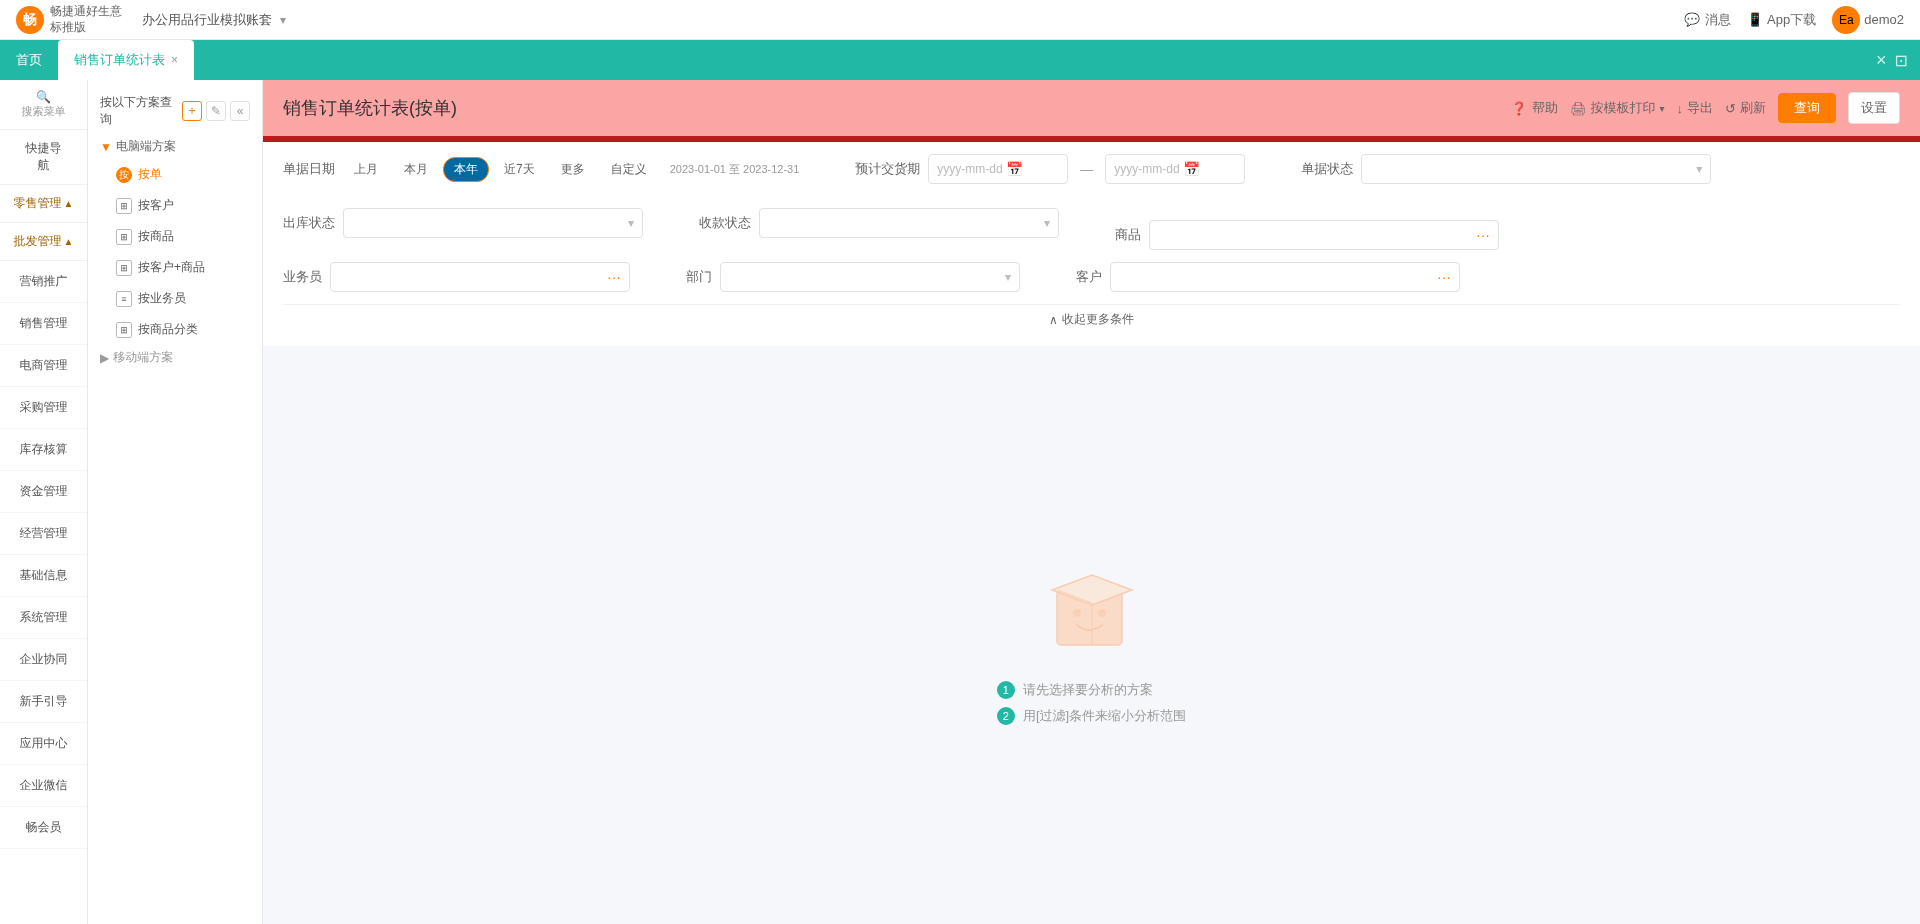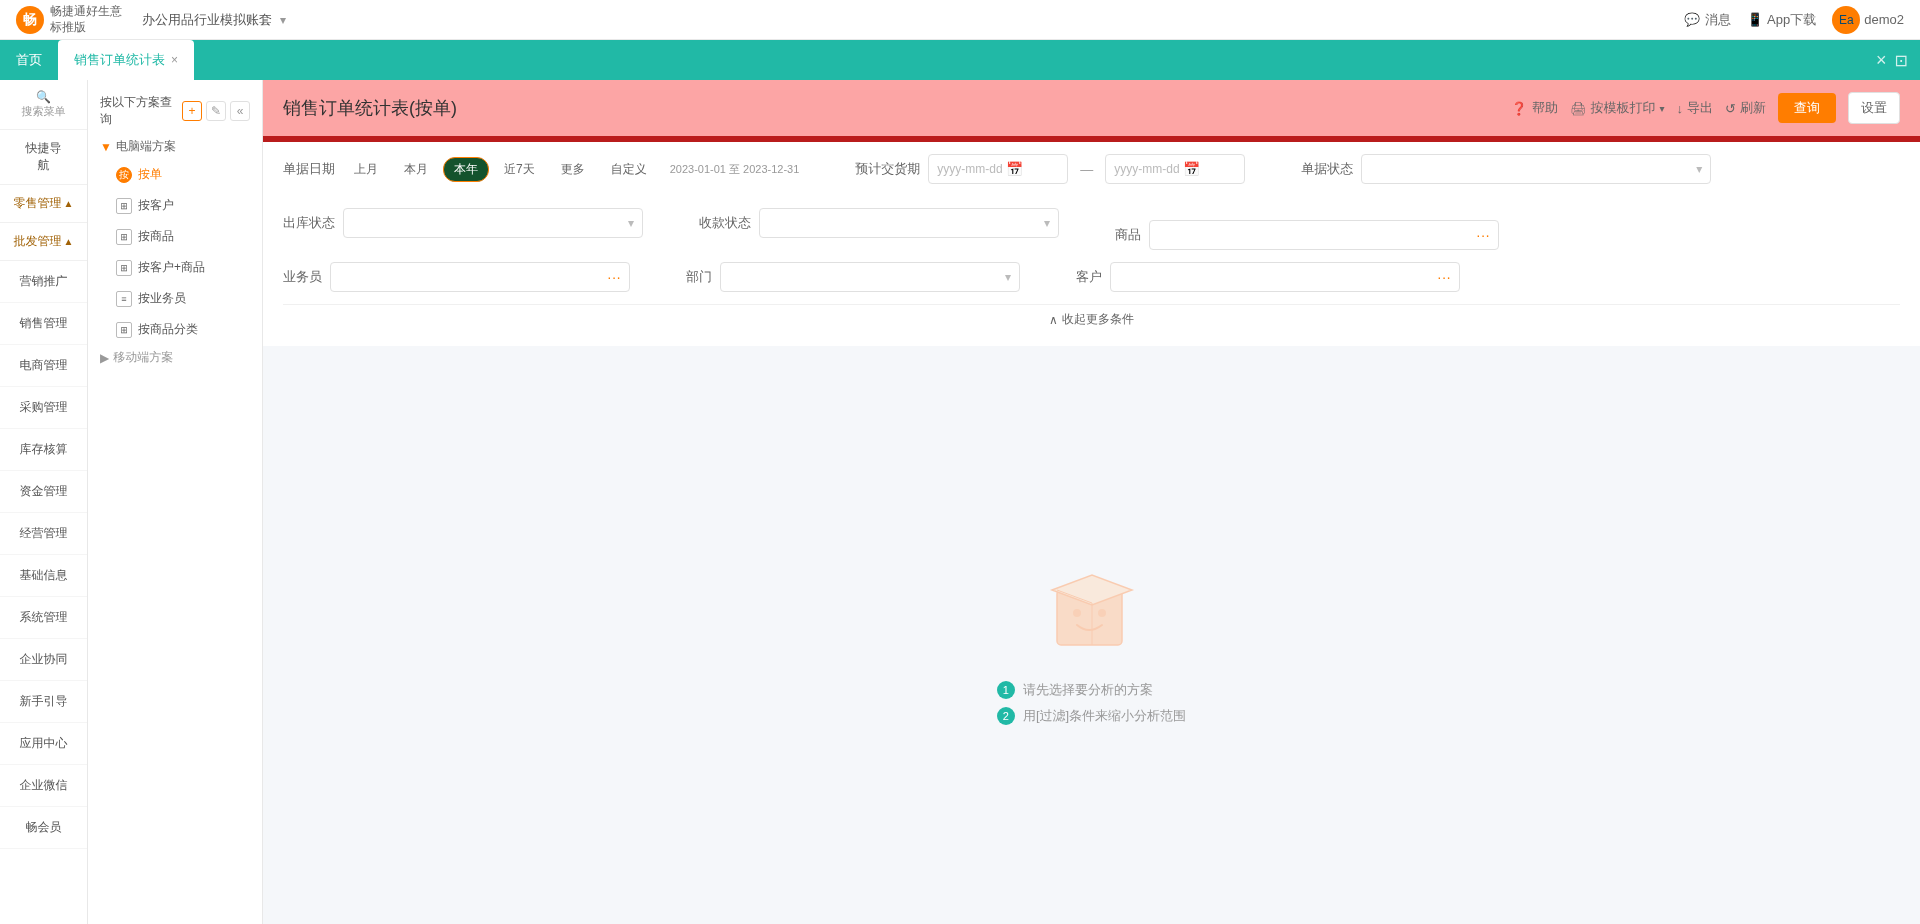--- a/index.html
+++ b/index.html
@@ -6,21 +6,21 @@
     body { font-family: 'Microsoft YaHei', '微软雅黑', sans-serif; font-size: 13px; background: #f0f2f5; color: #333; width: 1920px; height: 924px; overflow: hidden; display: flex; flex-direction: column; }
 
     
     .top-bar { height: 40px; background: #fff; display: flex; align-items: center; justify-content: space-between; padding: 0 16px; border-bottom: 1px solid #e8e8e8; flex-shrink: 0; }
     .top-bar-left { display: flex; align-items: center; gap: 8px; }
     .logo-area { display: flex; align-items: center; gap: 6px; }
     .logo-icon { width: 28px; height: 28px; background: #ff7d00; border-radius: 50%; display: flex; align-items: center; justify-content: center; color: white; font-size: 14px; font-weight: bold; }
     .logo-text { font-size: 12px; color: #666; line-height: 1.3; }
     .top-bar-right { display: flex; align-items: center; gap: 16px; }
     .top-bar-right-item { display: flex; align-items: center; gap: 4px; color: #666; font-size: 13px; cursor: pointer; }
-    .avatar { width: 28px; height: 28px; background: #ff7d00; border-radius: 50%; display: flex; align-items: center; justify-content: center; color: #0c4a6e; font-size: 12px; }
+    .avatar { width: 28px; height: 28px; background: #ff7d00; border-radius: 50%; display: flex; align-items: center; justify-content: center; color: #000000; font-size: 12px; }
 
     
     .tab-bar { height: 40px; background: #21b9a6; display: flex; align-items: center; padding: 0 0; flex-shrink: 0; }
     .tab-item { height: 40px; display: flex; align-items: center; padding: 0 16px; color: rgba(255,255,255,0.8); cursor: pointer; font-size: 13px; gap: 6px; }
     .tab-item.active { background: #fff; color: #21b9a6; border-radius: 4px 4px 0 0; }
     .tab-item.home { color: white; }
     .tab-close { font-size: 12px; color: rgba(255,255,255,0.6); }
     .tab-item.active .tab-close { color: #999; }
     .tab-bar-actions { margin-left: auto; display: flex; align-items: center; gap: 8px; padding-right: 12px; }
     .tab-action-btn { color: rgba(255,255,255,0.8); cursor: pointer; font-size: 16px; }
@@ -64,21 +64,21 @@
     .page-action-btn.primary { background: #ff7d00; color: white; padding: 6px 16px; border-radius: 4px; border: none; cursor: pointer; font-size: 13px; }
     .page-action-btn.secondary { background: #fff; color: #666; padding: 6px 12px; border-radius: 4px; border: 1px solid #e0e0e0; cursor: pointer; font-size: 13px; }
 
     
     .filter-area { background: #fff; padding: 12px 20px; flex-shrink: 0; }
     .filter-row { display: flex; align-items: center; gap: 16px; margin-bottom: 12px; flex-wrap: wrap; }
     .filter-item { display: flex; align-items: center; gap: 8px; }
     .filter-label { color: #666; font-size: 13px; white-space: nowrap; }
     .date-tabs { display: flex; align-items: center; gap: 4px; }
     .date-tab { padding: 3px 10px; border-radius: 3px; font-size: 12px; cursor: pointer; color: #666; border: 1px solid transparent; }
-    .date-tab.active { background: #14532d; color: white; border-color: #ff7d00; border-radius: 12px; }
+    .date-tab.active { background: #0369a1; color: white; border-color: #ff7d00; border-radius: 12px; }
     .date-range { font-size: 11px; color: #999; margin-left: 4px; }
     .filter-input { height: 30px; border: 1px solid #e0e0e0; border-radius: 4px; padding: 0 8px; font-size: 12px; color: #333; background: #fff; display: flex; align-items: center; justify-content: space-between; cursor: pointer; min-width: 200px; }
     .filter-input-wide { min-width: 300px; }
     .filter-select { height: 30px; border: 1px solid #e0e0e0; border-radius: 4px; padding: 0 8px; font-size: 12px; color: #999; background: #fff; display: flex; align-items: center; justify-content: space-between; cursor: pointer; min-width: 200px; }
     .filter-select-wide { min-width: 400px; }
     .date-input { height: 30px; border: 1px solid #e0e0e0; border-radius: 4px; padding: 0 8px; font-size: 12px; color: #bbb; background: #fff; display: flex; align-items: center; gap: 4px; min-width: 140px; }
     .date-separator { color: #999; }
     .collapse-btn { display: flex; align-items: center; justify-content: center; gap: 4px; color: #666; font-size: 12px; cursor: pointer; padding: 6px; border-top: 1px solid #f0f0f0; margin-top: 4px; }
     .dotdotdot { color: #ff7d00; font-size: 14px; cursor: pointer; }
     .cal-icon { color: #ff7d00; font-size: 14px; }

